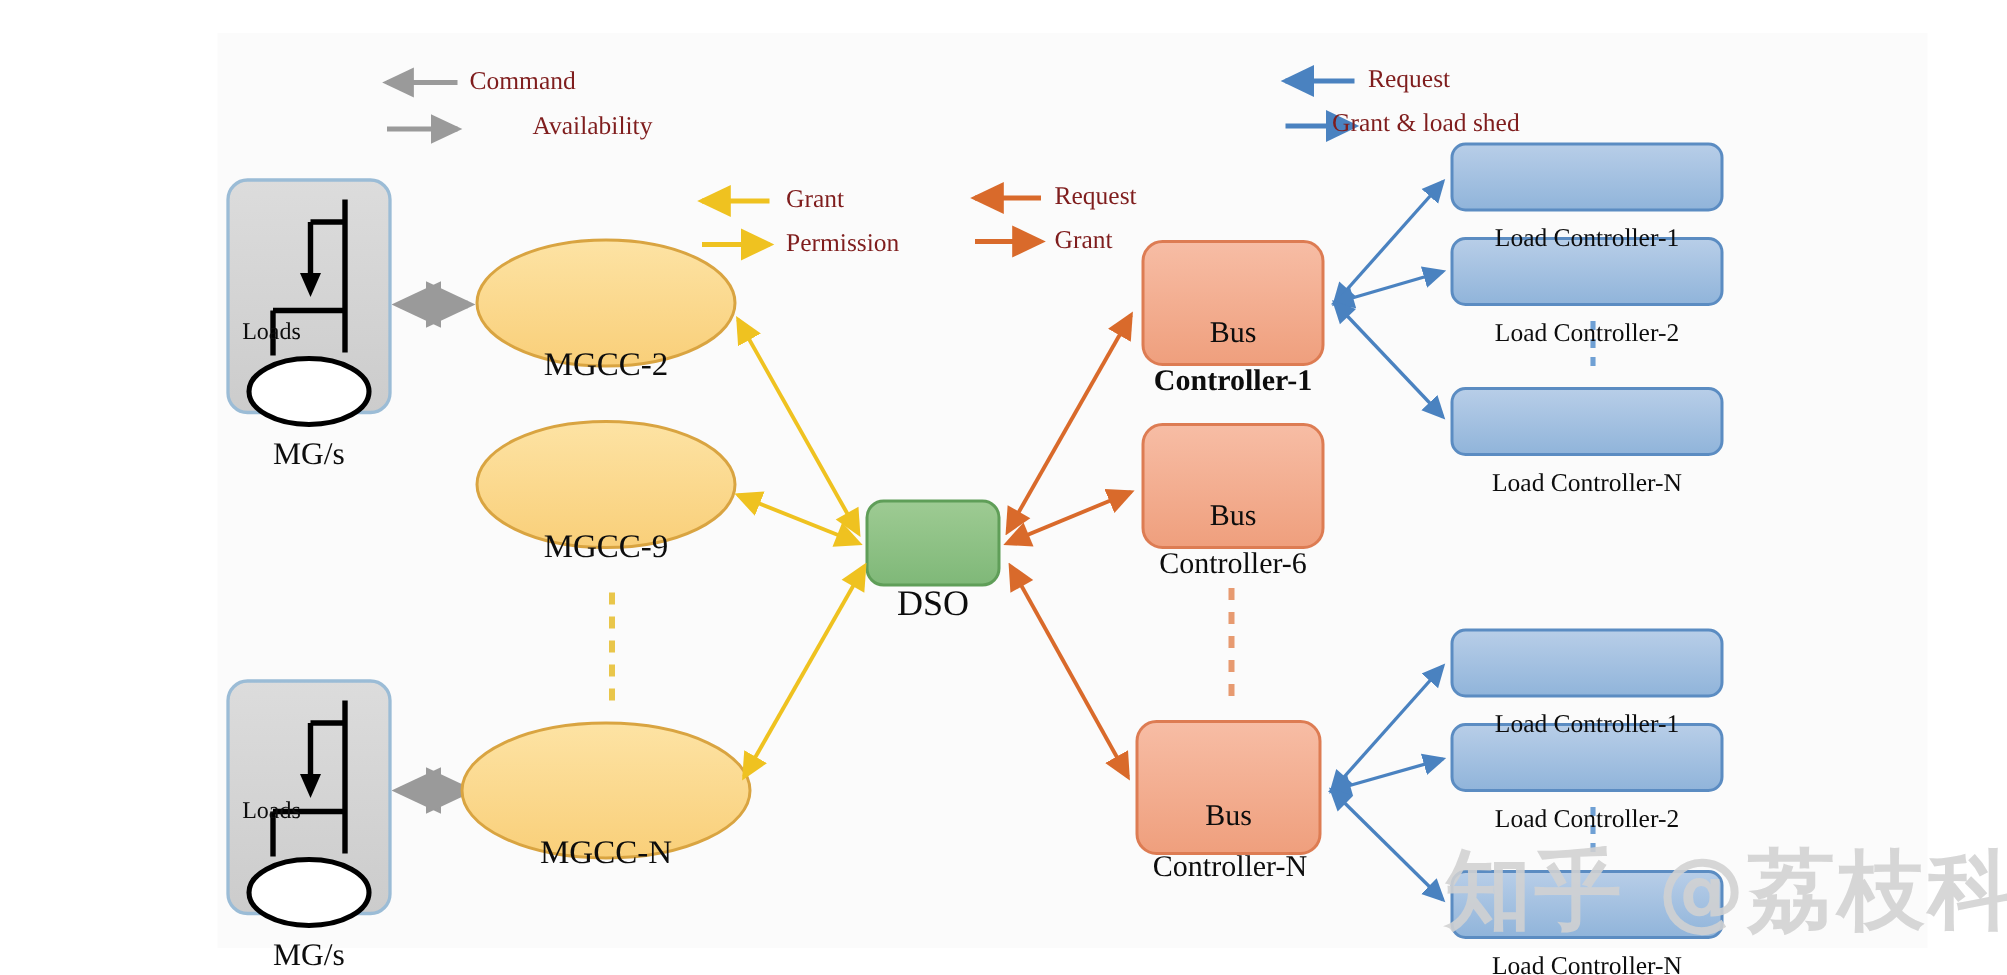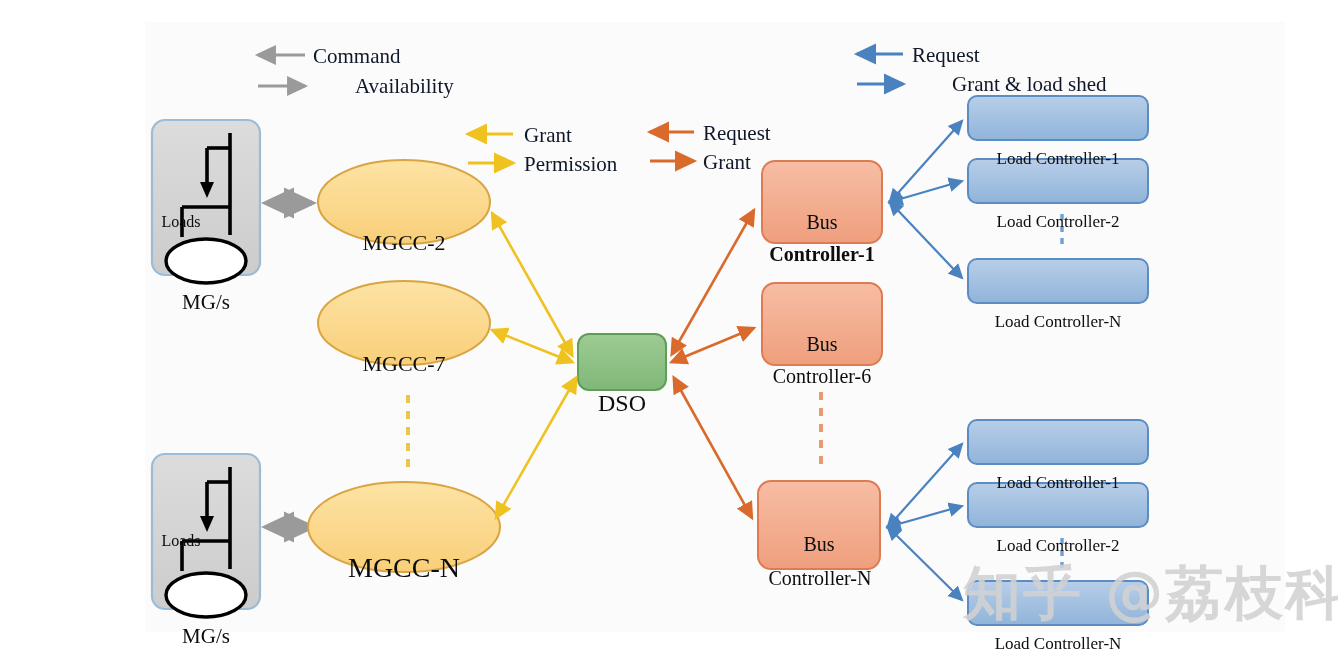--- a/index.html
+++ b/index.html
@@ -3,21 +3,21 @@
 <meta charset="utf-8">
 <style>
   html,body{margin:0;padding:0;background:#ffffff;}
   body{width:1338px;height:650px;position:relative;overflow:hidden;
        font-family:"Liberation Serif","DejaVu Serif",serif;}
   #canvas{position:absolute;left:0;top:0;width:1338px;height:650px;}
   .region-bg{position:absolute;left:145px;top:22px;width:1140px;height:610px;background:#fbfbfb;}
   svg{position:absolute;left:0;top:0;width:1338px;height:650px;overflow:visible;}
   .node-label{position:absolute;display:flex;align-items:center;justify-content:center;
               text-align:center;color:#0d0d0d;pointer-events:none;margin-top:41px;}
-  .legend-text{position:absolute;color:#0f172a;font-size:21px;white-space:nowrap;}
+  .legend-text{position:absolute;color:#7f1d1d;font-size:17px;white-space:nowrap;}
   .wm{position:absolute;color:#d2d2d2;font-size:58px;font-family:"DejaVu Sans",sans-serif;
       font-weight:700;letter-spacing:2px;white-space:nowrap;opacity:.88;}
 </style>
 </head>
 <body>
 
 <div id="canvas">
 
   <div class="region-bg"></div>
 
@@ -155,31 +155,31 @@
   <div class="legend-text" style="left:313px;top:44px;">Command</div>
   <div class="legend-text" style="left:319px;top:74px;margin-left:36px;">Availability</div>
 
   <div class="legend-text" style="left:524px;top:123px;">Grant</div>
   <div class="legend-text" style="left:524px;top:152px;">Permission</div>
 
   <div class="legend-text" style="left:703px;top:121px;">Request</div>
   <div class="legend-text" style="left:703px;top:150px;">Grant</div>
 
   <div class="legend-text" style="left:912px;top:43px;">Request</div>
-  <div class="legend-text" style="left:952px;top:72px;text-align:right;">Grant &amp; load shed</div>
+  <div class="legend-text" style="left:888px;top:72px;text-align:right;">Grant &amp; load shed</div>
 
   <div class="node-label" style="left:156px;top:170px;width:50px;height:22px;font-size:16px;">Loads</div>
   <div class="node-label" style="left:166px;top:248px;width:80px;height:26px;font-size:21px;">MG/s</div>
 
   <div class="node-label" style="left:156px;top:489px;width:50px;height:22px;font-size:16px;">Loads</div>
   <div class="node-label" style="left:166px;top:582px;width:80px;height:26px;font-size:21px;">MG/s</div>
 
   <div class="node-label" style="left:318px;top:186px;width:172px;height:32px;font-size:22px;">MGCC-2</div>
-  <div class="node-label" style="left:318px;top:307px;width:172px;height:32px;font-size:22px;">MGCC-7</div>
-  <div class="node-label" style="left:308px;top:511px;width:192px;height:32px;font-size:28px;">MGCC-N</div>
+  <div class="node-label" style="left:318px;top:307px;width:172px;height:32px;font-size:22px;">MGCC-9</div>
+  <div class="node-label" style="left:308px;top:511px;width:192px;height:32px;font-size:22px;">MGCC-N</div>
 
   <div class="node-label" style="left:578px;top:347px;width:88px;height:30px;font-size:24px;">DSO</div>
 
   <div class="node-label" style="left:762px;top:168px;width:120px;height:26px;font-size:20px;">Bus</div>
   <div class="node-label" style="left:756px;top:198px;width:132px;height:30px;font-size:20px;font-weight:bold;">Controller-1</div>
 
   <div class="node-label" style="left:762px;top:290px;width:120px;height:26px;font-size:20px;">Bus</div>
   <div class="node-label" style="left:756px;top:320px;width:132px;height:30px;font-size:20px;">Controller-6</div>
 
   <div class="node-label" style="left:758px;top:490px;width:122px;height:26px;font-size:20px;">Bus</div>

